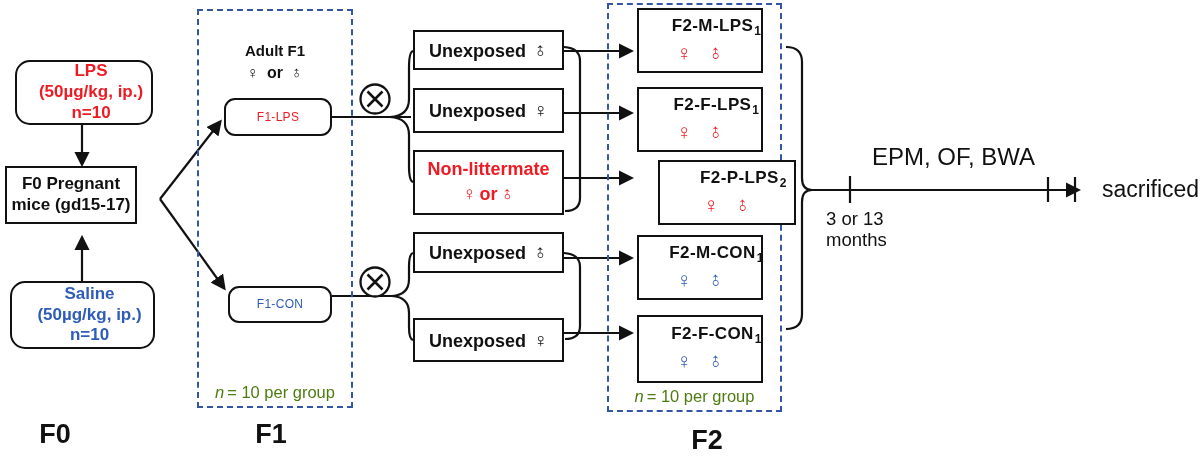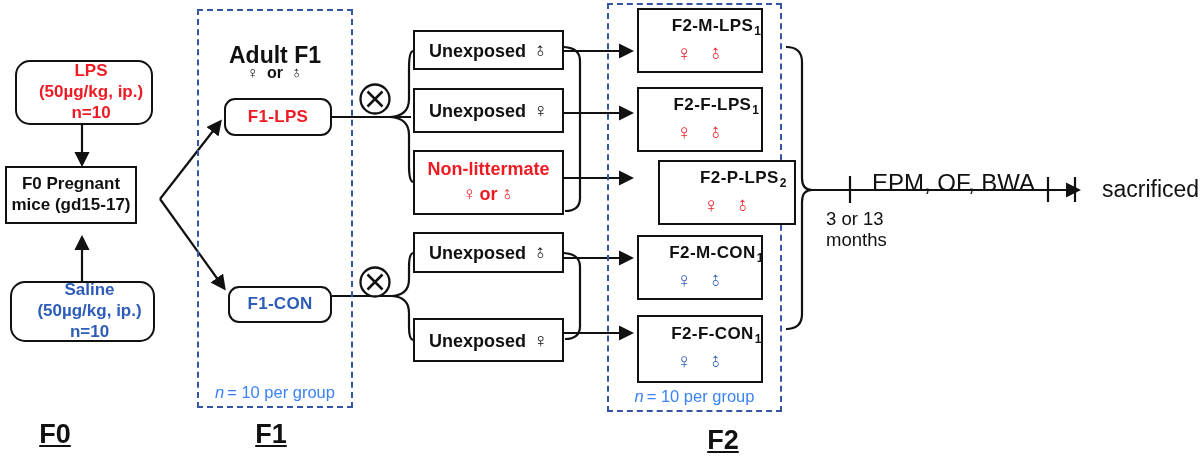--- a/index.html
+++ b/index.html
@@ -13,38 +13,38 @@
     display:flex;flex-direction:column;align-items:center;justify-content:center;
     text-align:center;line-height:1.22;
   }
   .rounded{border-radius:15px;border-width:2.6px;padding-left:14px;}
   .pill{border-radius:11px;border-width:2.6px;}
   .dashedbox{position:absolute;border:2px dashed #3355a4;box-sizing:border-box;background:transparent;}
   .red{color:#ed1c24;}
   .blue{color:#2e5cb8;}
   .f0txt{font-size:17px;font-weight:bold;}
   .f0preg{font-size:17px;font-weight:600;}
-  .f1box{font-size:17px;font-weight:bold;letter-spacing:.3px;}
-  .hdr{position:absolute;text-align:center;font-size:23px;font-weight:bold;}
+  .f1box{font-size:12px;font-weight:normal;letter-spacing:.3px;}
+  .hdr{position:absolute;text-align:center;font-size:15px;font-weight:bold;}
   .sexline{position:absolute;text-align:center;font-size:16px;font-weight:600;}
   .mate{font-size:18px;font-weight:600;}
   .mline{white-space:nowrap;}
   .sym{display:inline-block;font-weight:600;}
   .mate .sym{font-size:20px;margin-left:7px;}
   .up{transform:rotate(-45deg);transform-origin:50% 55%;}
   .nonlit{font-size:18px;font-weight:600;line-height:1.3;}
   .nonlit .sym{font-size:19px;margin:0 3px;}
-  .nnote{position:absolute;text-align:center;font-size:16.5px;color:#3b82f6;}
+  .nnote{position:absolute;text-align:center;font-size:16.5px;color:#4d7c0f;}
   .nnote .it{font-style:italic;margin-right:3px;}
   .f2box{font-size:17px;font-weight:600;}
   .f2title{letter-spacing:.4px;white-space:nowrap;margin-left:33px;}
   .sub{font-size:12px;position:relative;top:4px;margin-left:1px;}
   .f2syms{margin-top:3px;font-weight:700;}
   .f2syms .sym{font-size:21px;margin:0 8px;}
-  .genlabel{position:absolute;font-size:27px;font-weight:bold;text-align:center;width:70px;text-decoration:underline;}
+  .genlabel{position:absolute;font-size:27px;font-weight:bold;text-align:center;width:70px;}
   .tl-tests{position:absolute;font-size:24px;white-space:nowrap;}
   .tl-age{position:absolute;font-size:18.5px;line-height:1.12;}
   .tl-end{position:absolute;font-size:23px;white-space:nowrap;}
 </style>
 </head>
 <body>
 
 <div class="canvas">
 
   <svg class="wires" width="1200" height="456" viewBox="0 0 1200 456">
@@ -100,21 +100,21 @@
     <div>LPS</div>
     <div>(50µg/kg, ip.)</div>
     <div>n=10</div>
   </div>
 
   <div class="box f0preg" style="left:5px;top:166px;width:132px;height:58px">
     <div>F0 Pregnant</div>
     <div>mice (gd15-17)</div>
   </div>
 
-  <div class="box rounded f0txt blue" style="left:10px;top:281px;width:145px;height:61px">
+  <div class="box rounded f0txt blue" style="left:10px;top:281px;width:145px;height:68px">
     <div>Saline</div>
     <div>(50µg/kg, ip.)</div>
     <div>n=10</div>
   </div>
 
   <div class="dashedbox" style="left:197px;top:9px;width:156px;height:399px"></div>
 
   <div class="hdr" style="left:197px;top:42px;width:156px">Adult F1</div>
 
   <div class="sexline" style="left:197px;top:64px;width:156px">
@@ -200,24 +200,24 @@
     <div class="f2title"><span>F2-F-CON</span><span class="sub">1</span></div>
     <div class="f2syms blue">
       <span class="sym">♀</span><span class="sym up">♂</span>
     </div>
   </div>
 
   <div class="nnote" style="left:607px;top:387px;width:175px">
     <span class="it">n</span><span>= 10 per group</span>
   </div>
 
-  <div class="tl-tests" style="left:872px;top:169px">EPM, OF, BWA</div>
+  <div class="tl-tests" style="left:872px;top:143px">EPM, OF, BWA</div>
   <div class="tl-age" style="left:826px;top:209px">
     <div>3 or 13</div>
     <div>months</div>
   </div>
   <div class="tl-end" style="left:1102px;top:176px">sacrificed</div>
 
   <div class="genlabel" style="left:20px;top:419px">F0</div>
   <div class="genlabel" style="left:236px;top:419px">F1</div>
-  <div class="genlabel" style="left:688px;top:425px">F2</div>
+  <div class="genlabel" style="left:672px;top:425px">F2</div>
 
 </div>
 
 </body></html>

